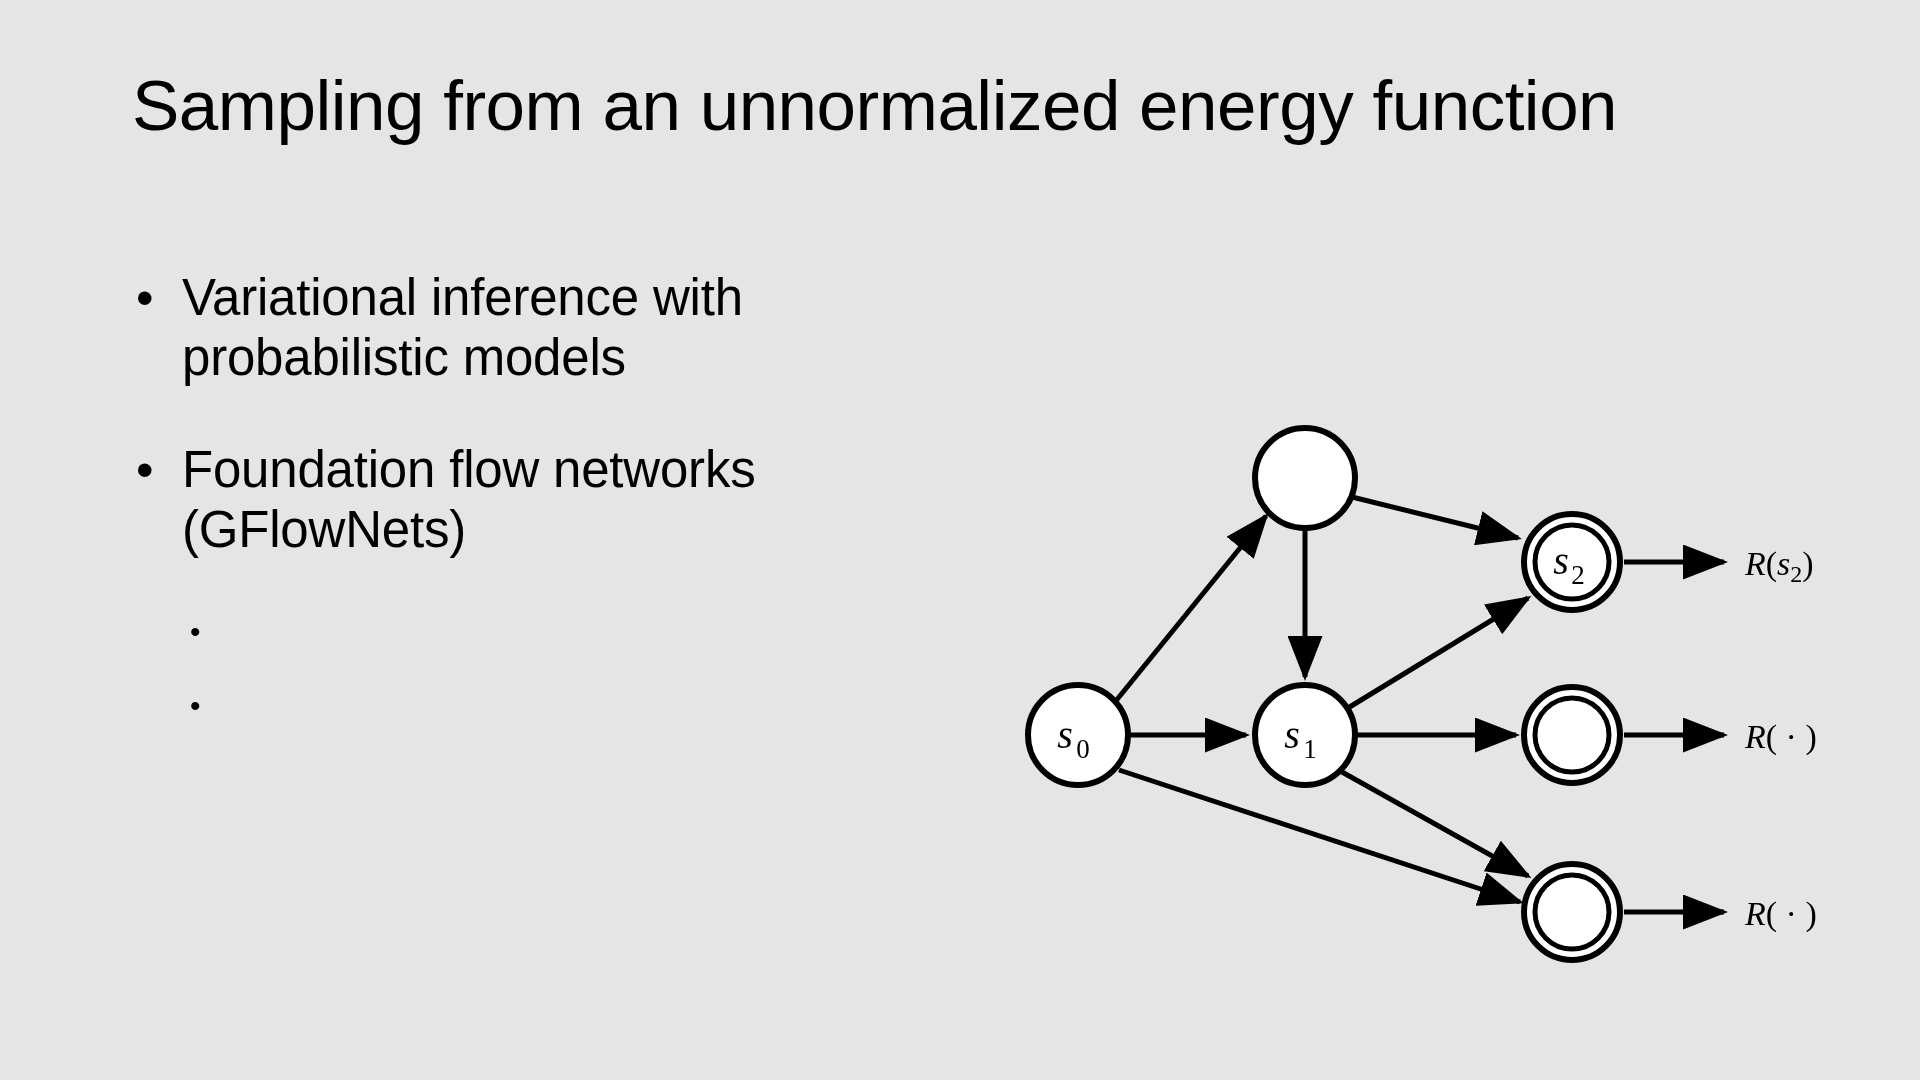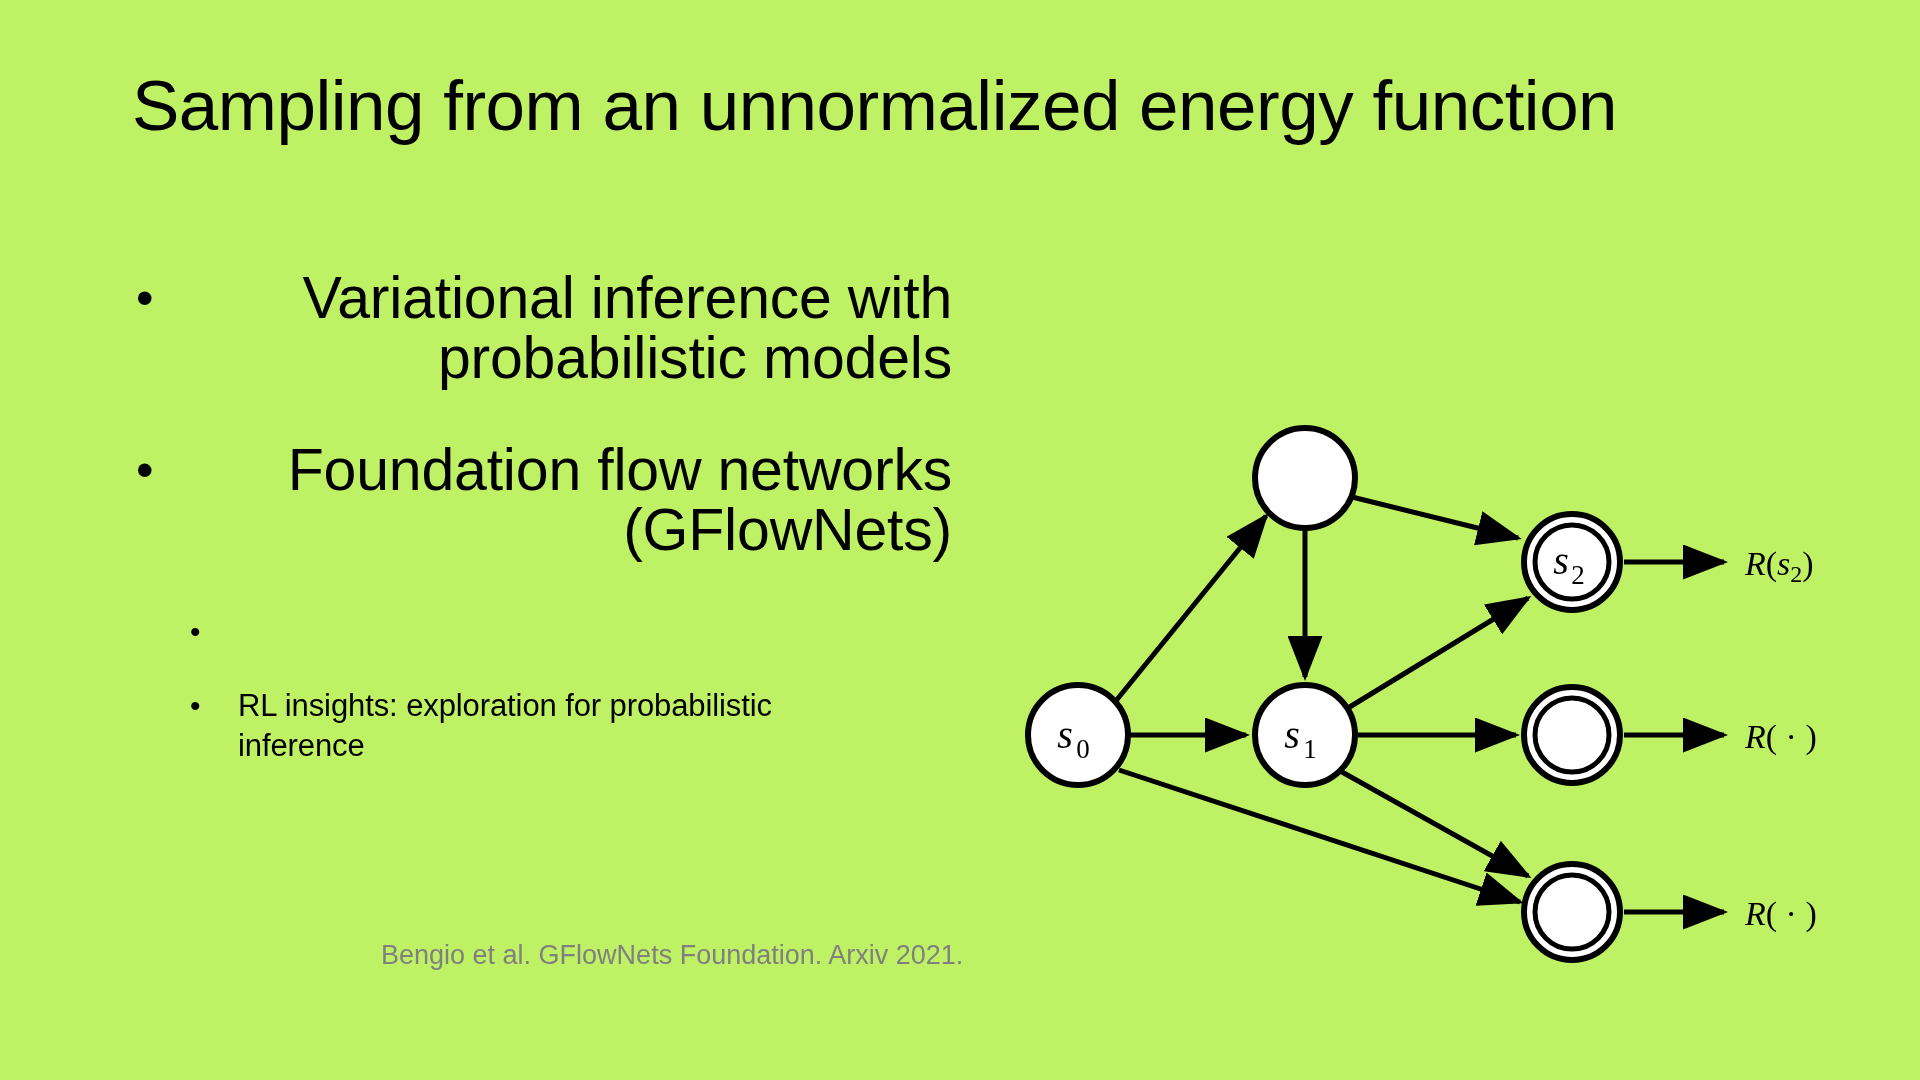--- a/index.html
+++ b/index.html
@@ -11,21 +11,21 @@
     width: 1920px;
     height: 1080px;
     overflow: hidden;
     font-family: "Liberation Sans", sans-serif;
     position: relative;
     color: #000000;
   }
   #slide {
     position: absolute;
     inset: 0;
-    background: #bef264;
+    background: #e5e5e5;
   }
 
   
   #title {
     position: absolute;
     left: 132px;
     top: 68px;
     width: 1700px;
     font-size: 71px;
     line-height: 1.08;
@@ -49,24 +49,23 @@
   .b1 { margin-bottom: 52px; }
   .b1 .dot {
     width: 46px;
     flex: 0 0 46px;
     font-size: 50px;
     line-height: 60px;
     text-align: left;
     padding-left: 4px;
   }
   .b1 .txt {
-    font-size: 59px;
+    font-size: 51px;
     line-height: 60px;
     letter-spacing: -0.2px;
-    text-align: right;
   }
 
   .sub-wrap {
     margin-top: 22px;
     padding-left: 58px;
   }
   .b2 { margin-bottom: 34px; }
   .b2 .dot {
     width: 48px;
     flex: 0 0 48px;
@@ -133,27 +132,25 @@
       <span class="dot">•</span>
       <span class="txt">Foundation flow networks (GFlowNets)</span>
     </div>
 
     <div class="sub-wrap">
       <div class="bullet-row b2">
         <span class="dot">•</span>
       </div>
       <div class="bullet-row b2">
         <span class="dot">•</span>
-        <span class="txt">RL insights: exploration for probabilistic inference</span>
       </div>
     </div>
 
   </div>
 
-  <div id="citation">Bengio et al. GFlowNets Foundation. Arxiv 2021.</div>
 
   <div id="diagram">
     <svg width="940" height="620" viewBox="0 0 940 620" xmlns="http://www.w3.org/2000/svg">
       <defs>
         <marker id="ah" markerWidth="9" markerHeight="7" refX="8.2" refY="3.5" orient="auto" markerUnits="strokeWidth">
           <path d="M0,0 L9,3.5 L0,7 z" fill="#000000"></path>
         </marker>
       </defs>
 
       <g>

